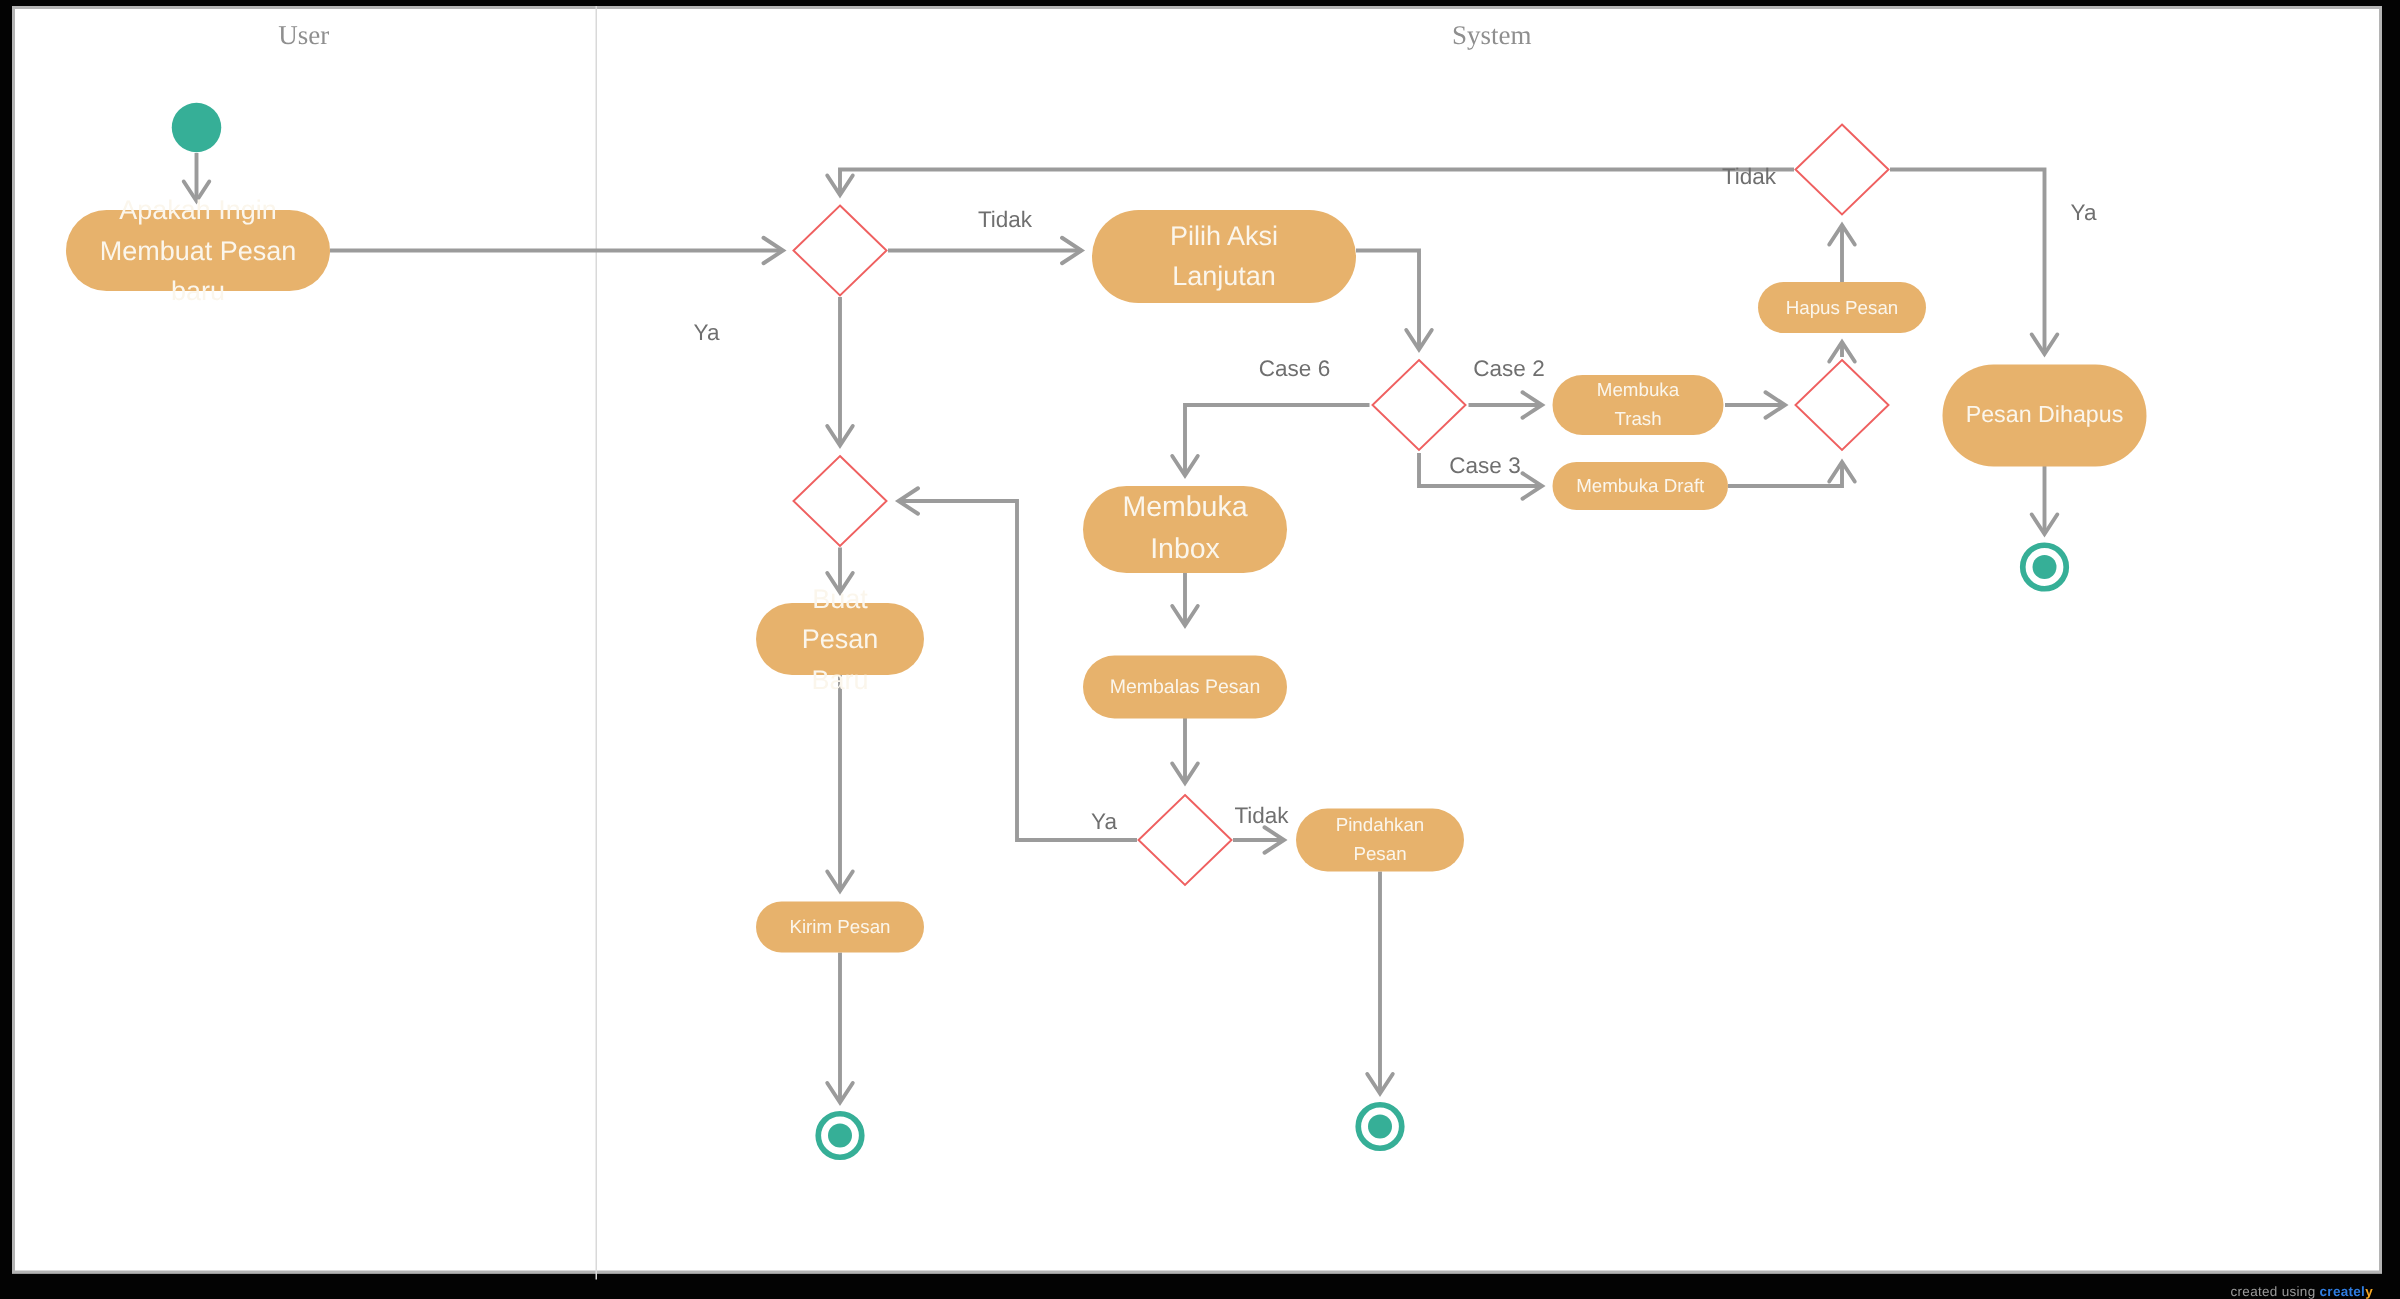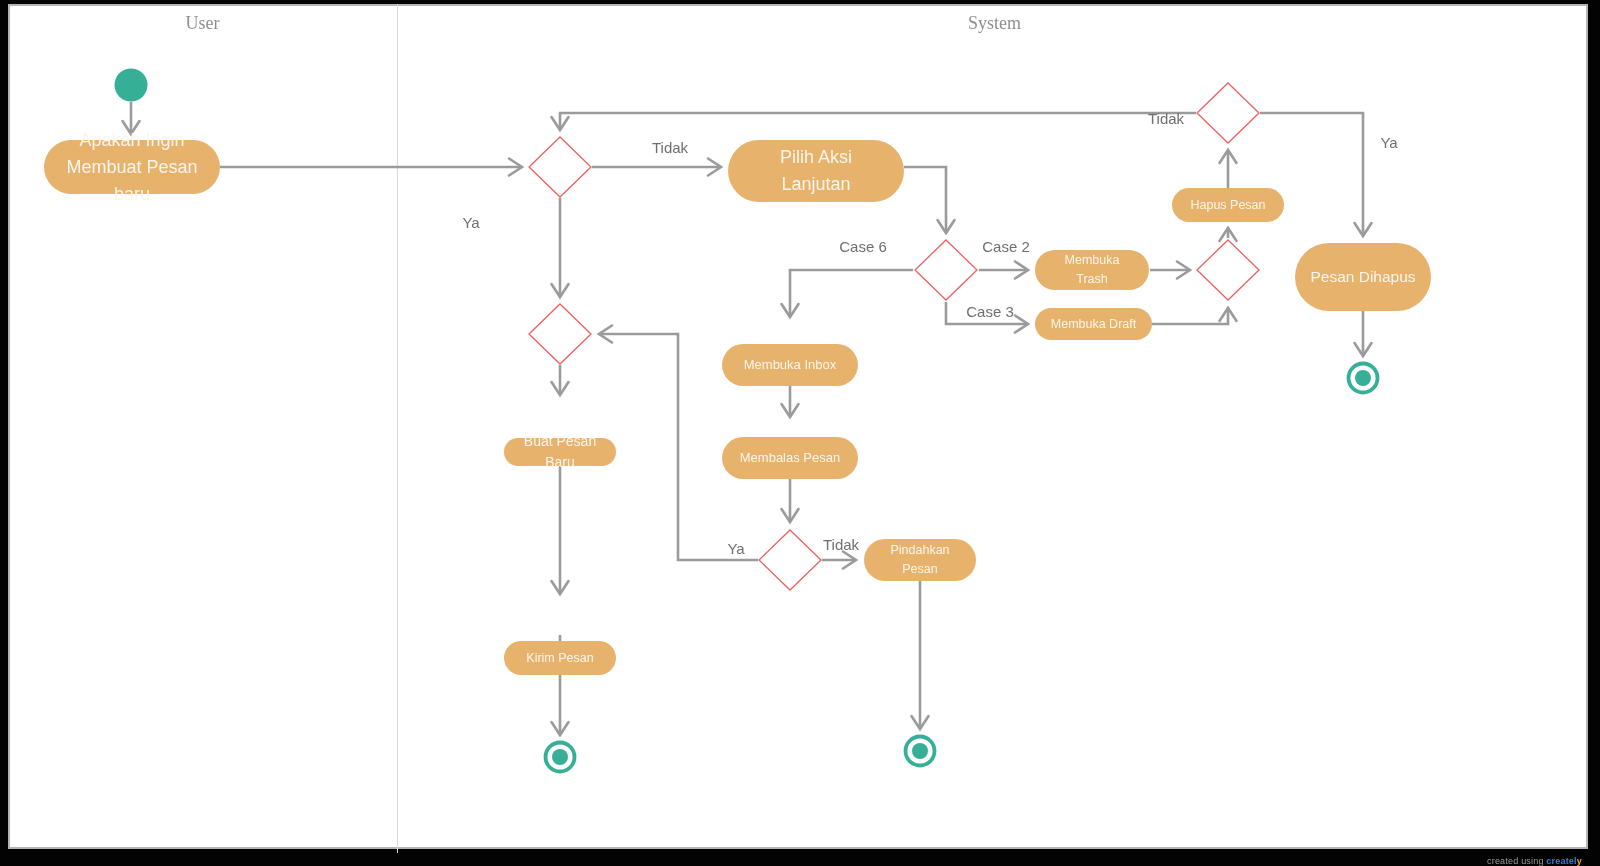--- a/index.html
+++ b/index.html
@@ -88,23 +88,23 @@
       </g>
       <g>
         <circle cx="1363" cy="378" r="14.5" fill="none" stroke="#36af97" stroke-width="3.8"></circle>
         <circle cx="1363" cy="378" r="8" fill="#36af97"></circle>
       </g>
     </g>
   </svg>
 
   <div class="node" style="left:44px;top:140px;width:176px;height:54px;font-size:18px;padding:0 12px;">Apakah Ingin Membuat Pesan baru</div>
   <div class="node" style="left:728px;top:140px;width:176px;height:62px;font-size:18px;">Pilih Aksi Lanjutan</div>
-  <div class="node" style="left:504px;top:402px;width:112px;height:28px;font-size:14px;margin-top:36px;">Buat Pesan Baru</div>
-  <div class="node" style="left:504px;top:601px;width:112px;height:34px;font-size:12.5px;padding:0 6px;margin-top:40px;">Kirim Pesan</div>
-  <div class="node" style="left:722px;top:324px;width:136px;height:42px;font-size:13px;padding:0 10px;margin-top:20px;">Membuka Inbox</div>
+  <div class="node" style="left:504px;top:402px;width:112px;height:48px;font-size:18px;">Buat Pesan Baru</div>
+  <div class="node" style="left:504px;top:601px;width:112px;height:34px;font-size:12.5px;padding:0 6px;">Kirim Pesan</div>
+  <div class="node" style="left:722px;top:324px;width:136px;height:58px;font-size:19px;padding:0 10px;">Membuka Inbox</div>
   <div class="node" style="left:722px;top:425px;width:136px;height:42px;font-size:13px;padding:0 10px;margin-top:12px;">Membalas Pesan</div>
   <div class="node" style="left:864px;top:539px;width:112px;height:42px;font-size:12.5px;">Pindahkan Pesan</div>
   <div class="node" style="left:1035px;top:250px;width:114px;height:40px;font-size:12.5px;">Membuka Trash</div>
   <div class="node" style="left:1035px;top:308px;width:117px;height:32px;font-size:12.5px;padding:0 6px;">Membuka Draft</div>
   <div class="node" style="left:1172px;top:188px;width:112px;height:34px;font-size:12.5px;padding:0 6px;">Hapus Pesan</div>
   <div class="node" style="left:1295px;top:243px;width:136px;height:68px;font-size:15.5px;padding:0 8px;">Pesan Dihapus</div>
 
   <div class="edge-label" style="left:670px;top:147px;">Tidak</div>
   <div class="edge-label" style="left:471px;top:222px;">Ya</div>
   <div class="edge-label" style="left:863px;top:246px;">Case 6</div>

